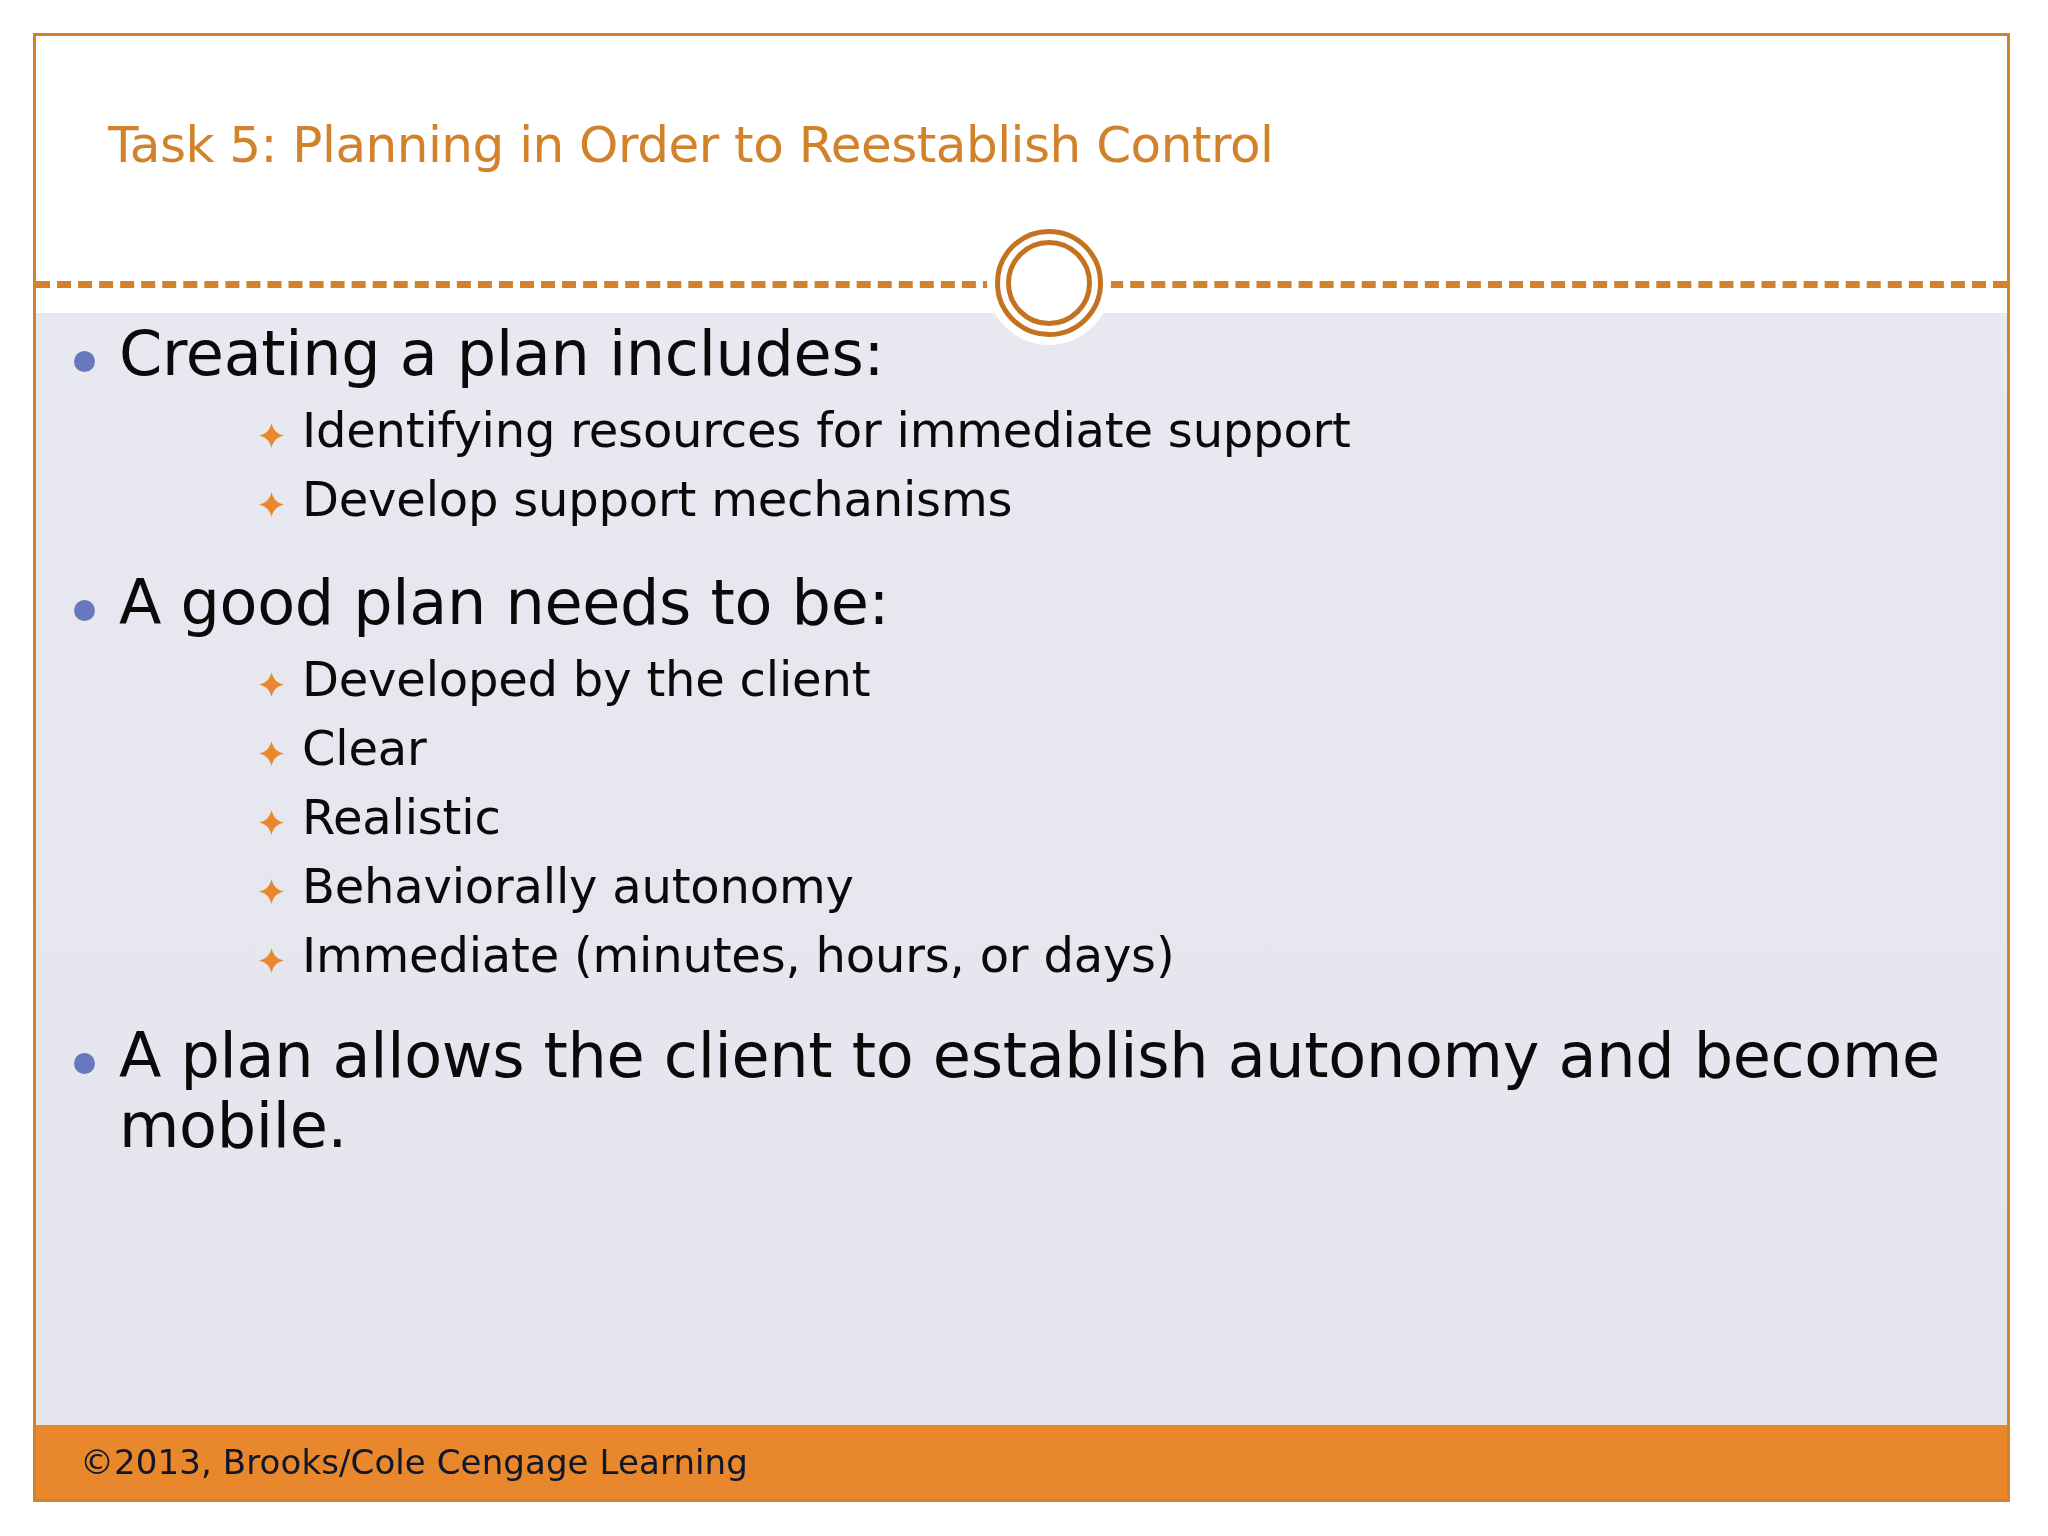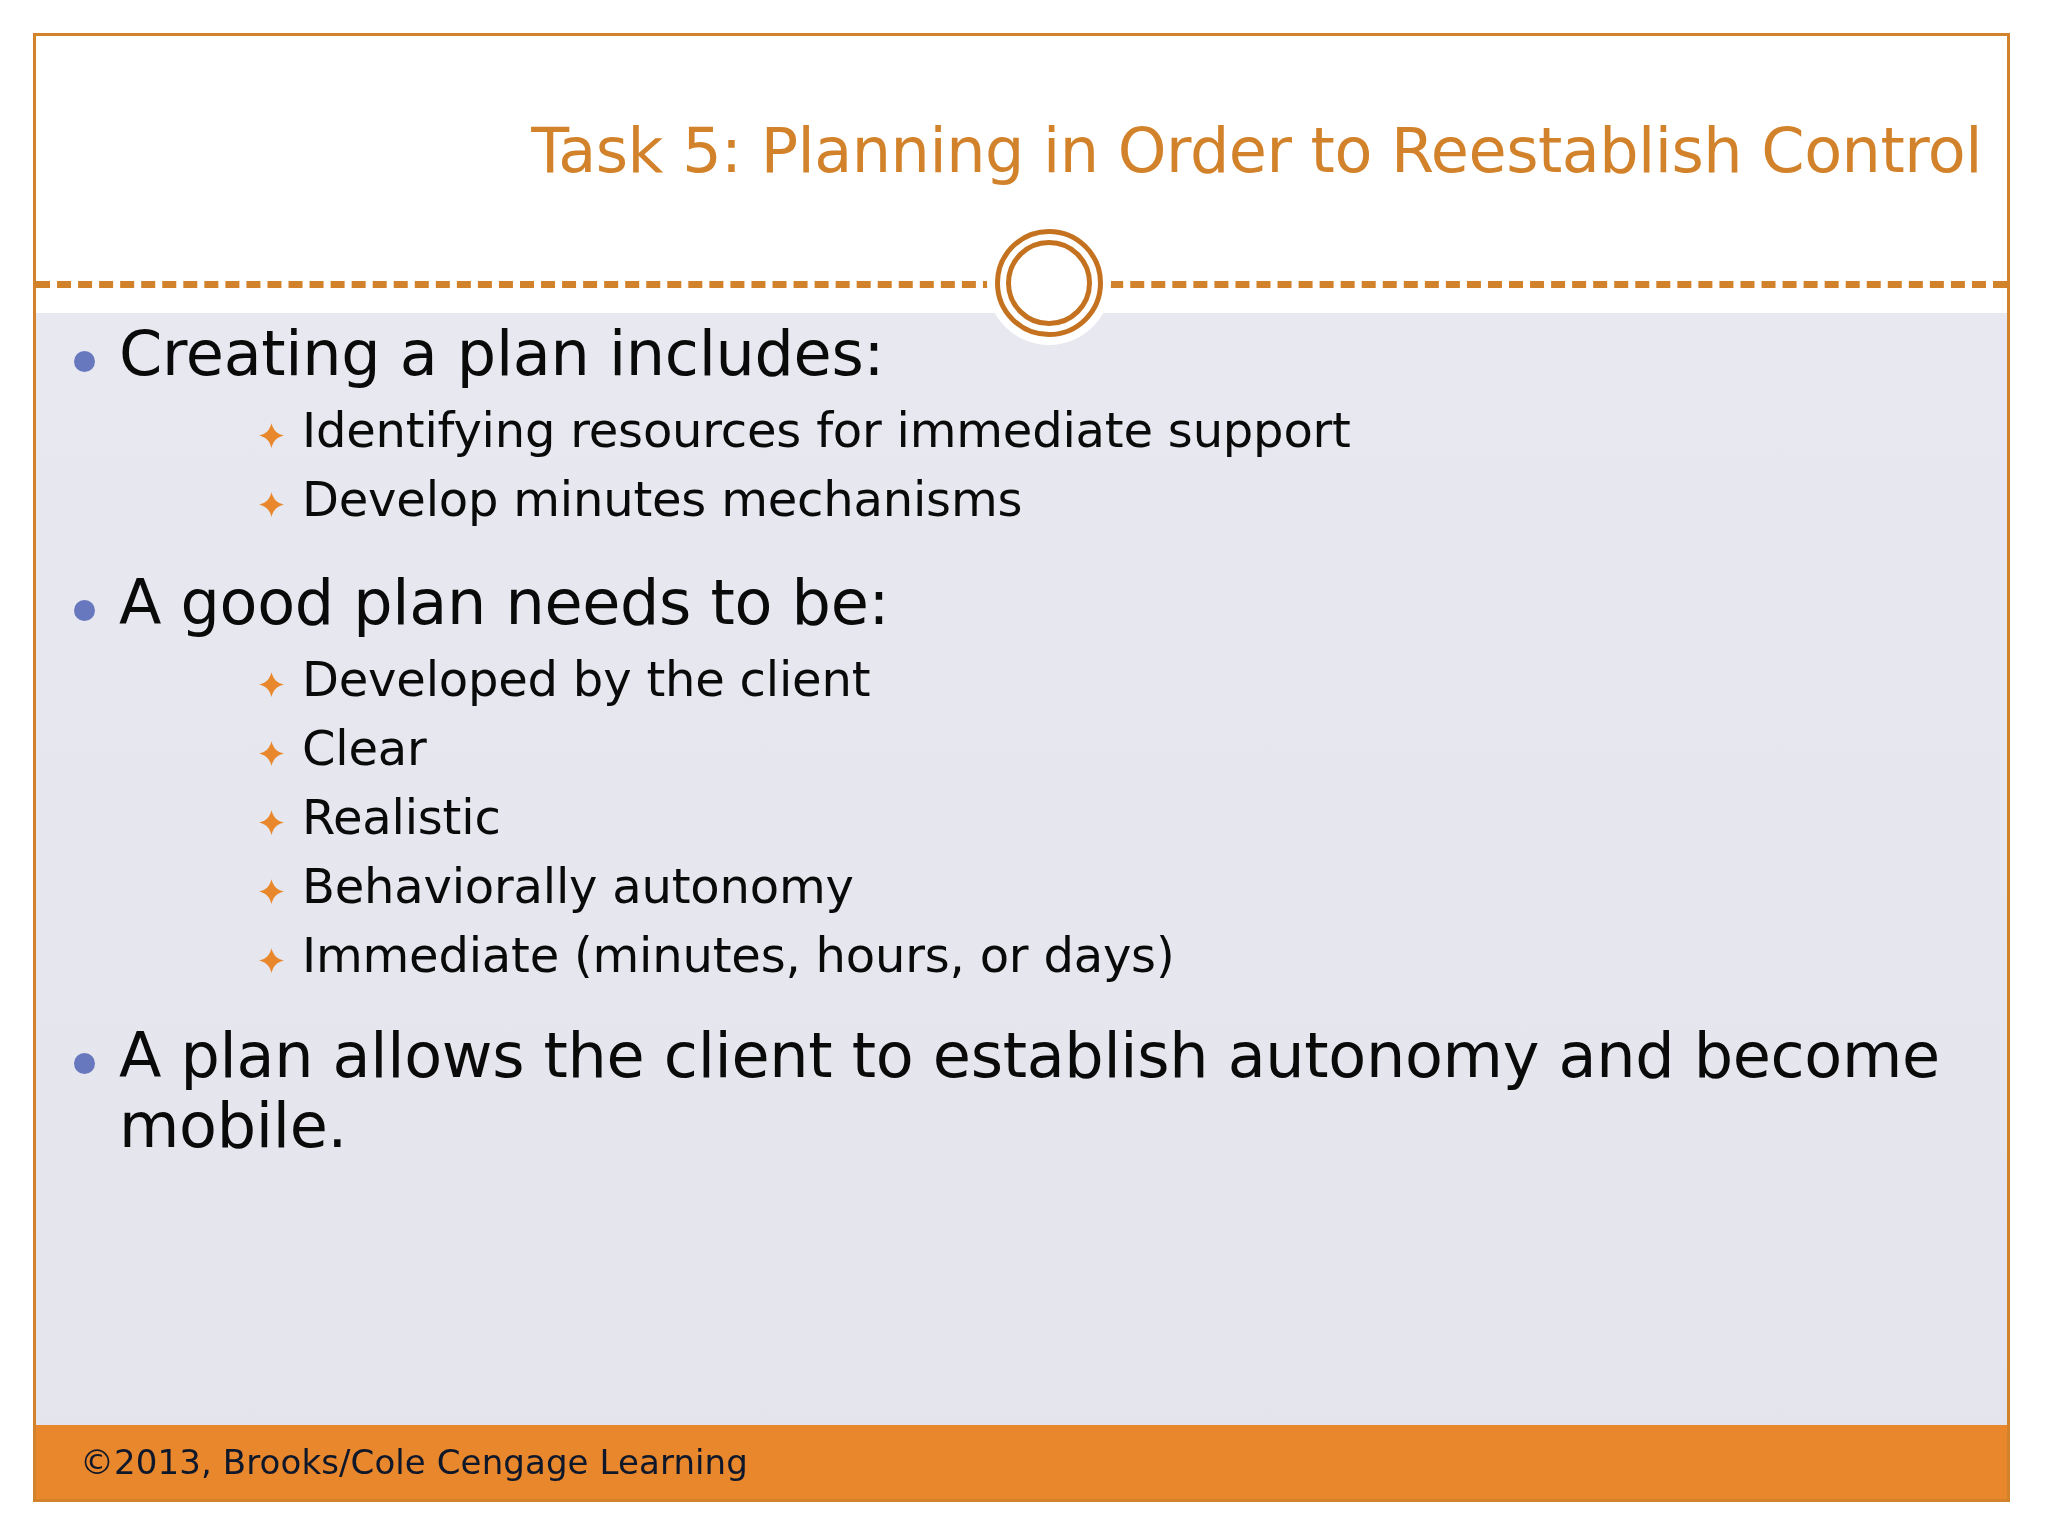--- a/index.html
+++ b/index.html
@@ -31,31 +31,30 @@
   .header {
     position: absolute;
     left: 0;
     top: 0;
     width: 100%;
     height: 277px;
     background: #ffffff;
   }
   .slide-title {
     position: absolute;
-    left: 86px;
+    left: 72px;
     top: 84px;
     width: 1860px;
-    font-size: 62px;
+    font-size: 50px;
     line-height: 1.0;
     color: #D2822A;
     font-family: "DejaVu Sans", sans-serif;
     font-weight: 400;
     letter-spacing: -0.5px;
     white-space: nowrap;
-    text-align: right;
   }
 
   
   .dashed-rule {
     position: absolute;
     left: 0;
     top: 245px;
     width: 100%;
     height: 0;
     border-top: 7px dashed #D2822A;
@@ -223,21 +222,21 @@
             </svg>
           </span>
           <span class="lvl2-text">Identifying resources for immediate support</span>
         </div>
         <div class="lvl2">
           <span class="star-orange">
             <svg viewBox="0 0 24 24" width="27" height="27" aria-hidden="true">
               <path d="M12 1 C13.6 7.2 16.8 10.4 23 12 C16.8 13.6 13.6 16.8 12 23 C10.4 16.8 7.2 13.6 1 12 C7.2 10.4 10.4 7.2 12 1 Z" fill="#E8872B"></path>
             </svg>
           </span>
-          <span class="lvl2-text">Develop minutes mechanisms</span>
+          <span class="lvl2-text">Develop support mechanisms</span>
         </div>
       </div>
 
       <div class="gap-lg"></div>
 
       <div class="lvl1">
         <span class="dot-blue"></span>
         <span class="lvl1-text">A good plan needs to be:</span>
       </div>
       <div class="lvl2-group">

